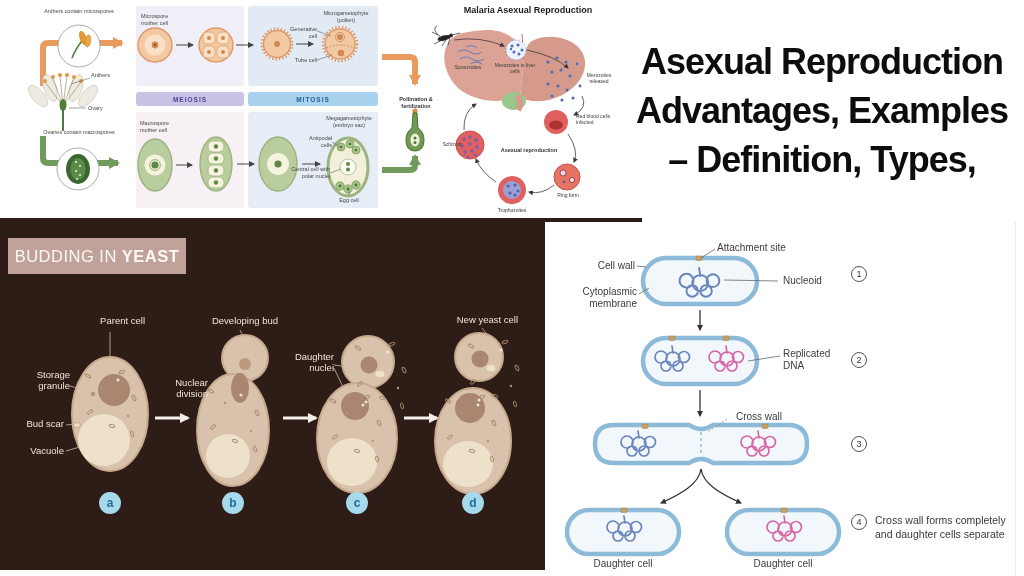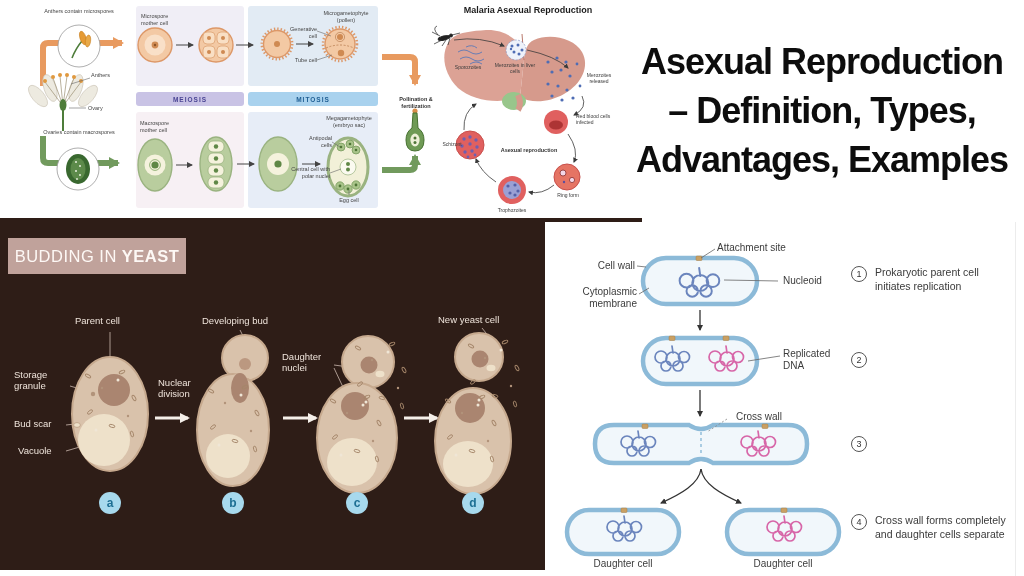--- a/index.html
+++ b/index.html
@@ -13,21 +13,21 @@
           font-size:6.5px;font-weight:bold;letter-spacing:1px;border-radius:3px}
   .hero{position:absolute;left:622px;top:38px;width:400px;text-align:center;
         font-weight:bold;font-size:36px;line-height:1.36;color:#0d0d0d;letter-spacing:-1px}
   .mal-lbl{position:absolute;font-size:5px;line-height:1.25;color:#3a3a3a;text-align:center}
   .mal-title{position:absolute;font-weight:bold;font-size:9px;color:#1c1c1c;text-align:center}
   .mal-center{position:absolute;font-weight:bold;font-size:5.5px;color:#333;text-align:center;line-height:1.3}
   .yeast-bg{position:absolute;left:0;top:218px;width:642px;height:352px;background:#2e1d17}
   .ybanner{position:absolute;left:8px;top:20px;width:178px;height:36px;background:#c0a29b;
            display:flex;align-items:center;justify-content:center;color:#fdf8f5;font-size:16.5px;letter-spacing:.5px}
   .ybanner .bold{font-weight:bold;margin-left:5px}
-  .wlbl{position:absolute;font-size:9.5px;line-height:1.15;color:#eee3da;text-align:left}
+  .wlbl{position:absolute;font-size:9.5px;line-height:1.15;color:#eee3da;text-align:right}
   .stage{position:absolute;width:22px;height:22px;border-radius:50%;background:#a7d9ed;
          color:#1d6f93;font-weight:bold;font-size:12px;display:flex;align-items:center;justify-content:center}
   .blbl{position:absolute;font-size:10px;line-height:1.2;color:#3c3c3c;text-align:center}
   .step{position:absolute;display:flex;gap:8px;align-items:flex-start;width:165px}
   .stepnum{flex:0 0 16px;width:16px;height:16px;border:1.2px solid #555;border-radius:50%;
            font-size:9px;color:#333;display:flex;align-items:center;justify-content:center}
   .steptxt{font-size:10.5px;color:#3a3a3a;line-height:1.3}
   svg{position:absolute;overflow:visible}
 </style>
 </head>
@@ -346,22 +346,22 @@
   <div class="mal-lbl" style="left:148px;top:72px;width:42px">Merozoites released</div>
   <div class="mal-lbl lbl-l" style="left:146px;top:113px;width:46px;text-align:left">Red blood cells infected</div>
   <div class="mal-center" style="left:70px;top:147px;width:58px">Asexual reproduction</div>
   <div class="mal-lbl" style="left:120px;top:192px;width:36px">Ring form</div>
   <div class="mal-lbl" style="left:56px;top:207px;width:52px">Trophozoites</div>
   <div class="mal-lbl" style="left:6px;top:141px;width:32px">Schizont</div>
 </div>
 
 <div class="hero">
   <div>Asexual Reproduction</div>
+  <div>Advantages, Examples</div>
   <div>– Definition, Types,</div>
-  <div>Advantages, Examples</div>
 </div>
 
 <div class="yeast-bg">
   <div class="ybanner">
     <span>BUDDING IN</span>
     <span class="bold">YEAST</span>
   </div>
 
   <svg width="545" height="352" viewBox="0 0 545 352">
     <defs>
@@ -531,21 +531,20 @@
   <div class="blbl" style="left:38px;top:38px;width:52px;text-align:right">Cell wall</div>
   <div class="blbl" style="left:238px;top:53px;width:60px;text-align:left">Nucleoid</div>
   <div class="blbl" style="left:18px;top:64px;width:74px;text-align:right">Cytoplasmic membrane</div>
   <div class="blbl" style="left:238px;top:126px;width:64px;text-align:left">Replicated DNA</div>
   <div class="blbl" style="left:185px;top:189px;width:58px;text-align:center">Cross wall</div>
   <div class="blbl" style="left:28px;top:336px;width:100px">Daughter cell</div>
   <div class="blbl" style="left:188px;top:336px;width:100px">Daughter cell</div>
 
   <div class="step" style="left:306px;top:44px">
     <div class="stepnum">1</div>
-    <div class="steptxt">Prokaryotic parent cell initiates replication</div>
   </div>
   <div class="step" style="left:306px;top:130px">
     <div class="stepnum">2</div>
   </div>
   <div class="step" style="left:306px;top:214px">
     <div class="stepnum">3</div>
   </div>
   <div class="step" style="left:306px;top:292px">
     <div class="stepnum">4</div>
     <div class="steptxt">Cross wall forms completely and daughter cells separate</div>

